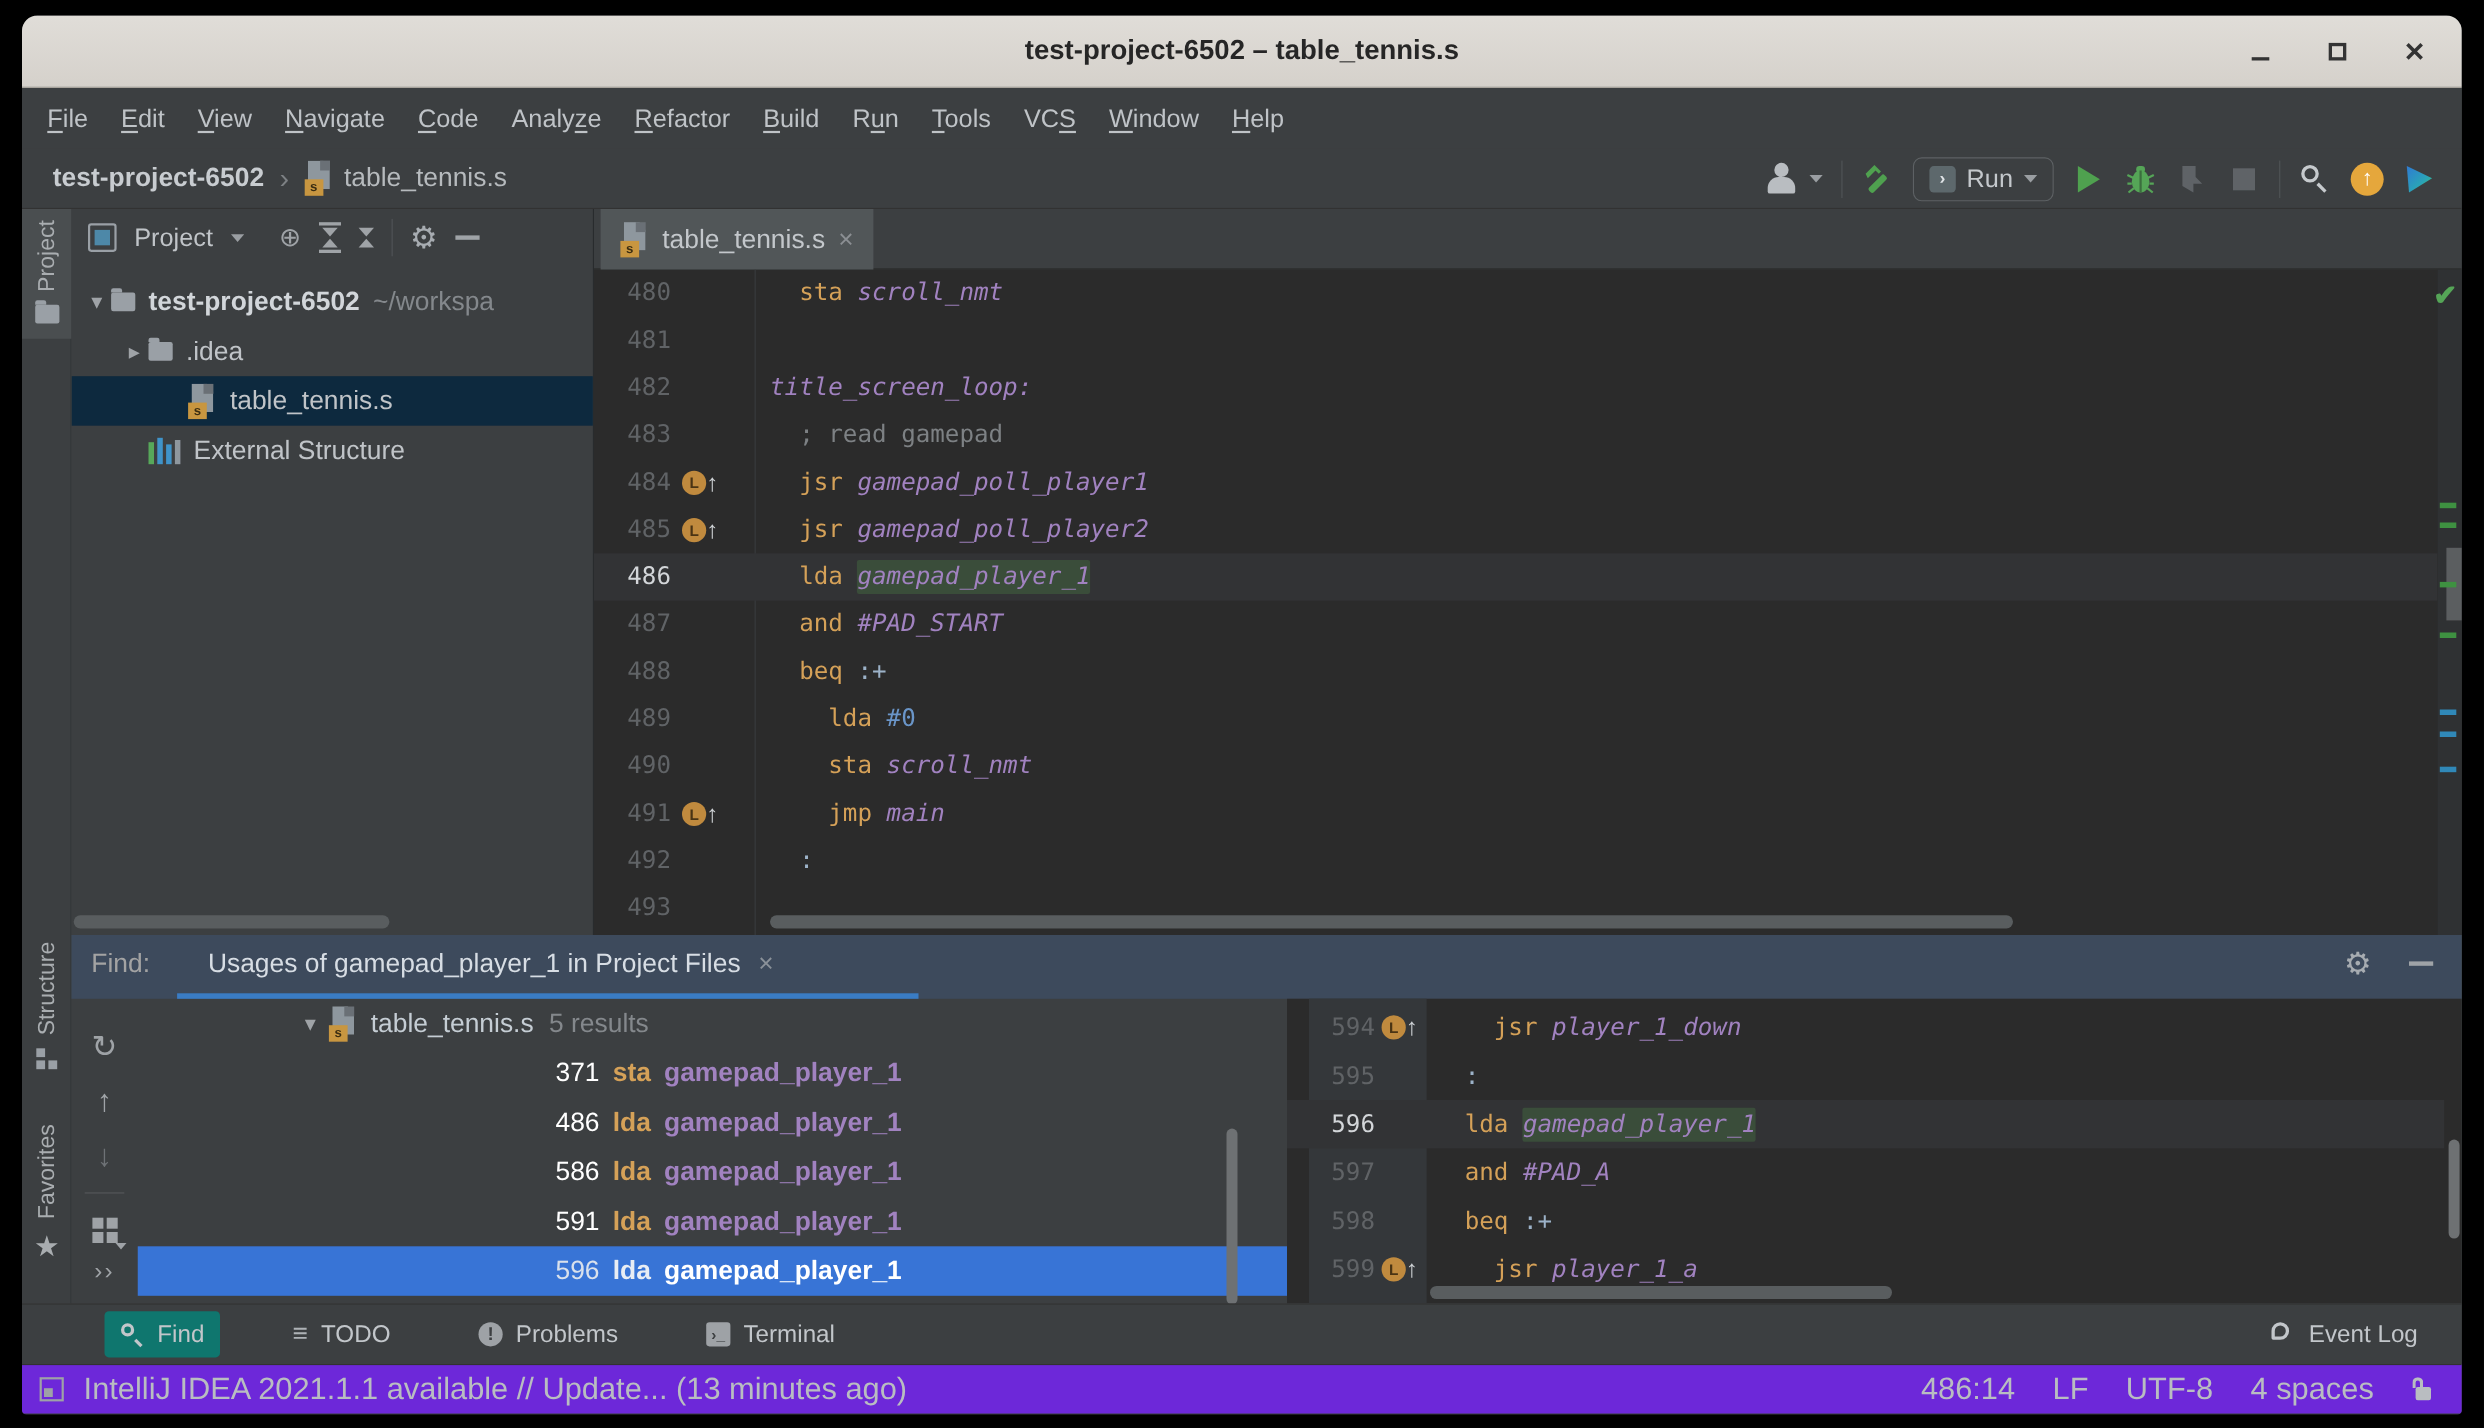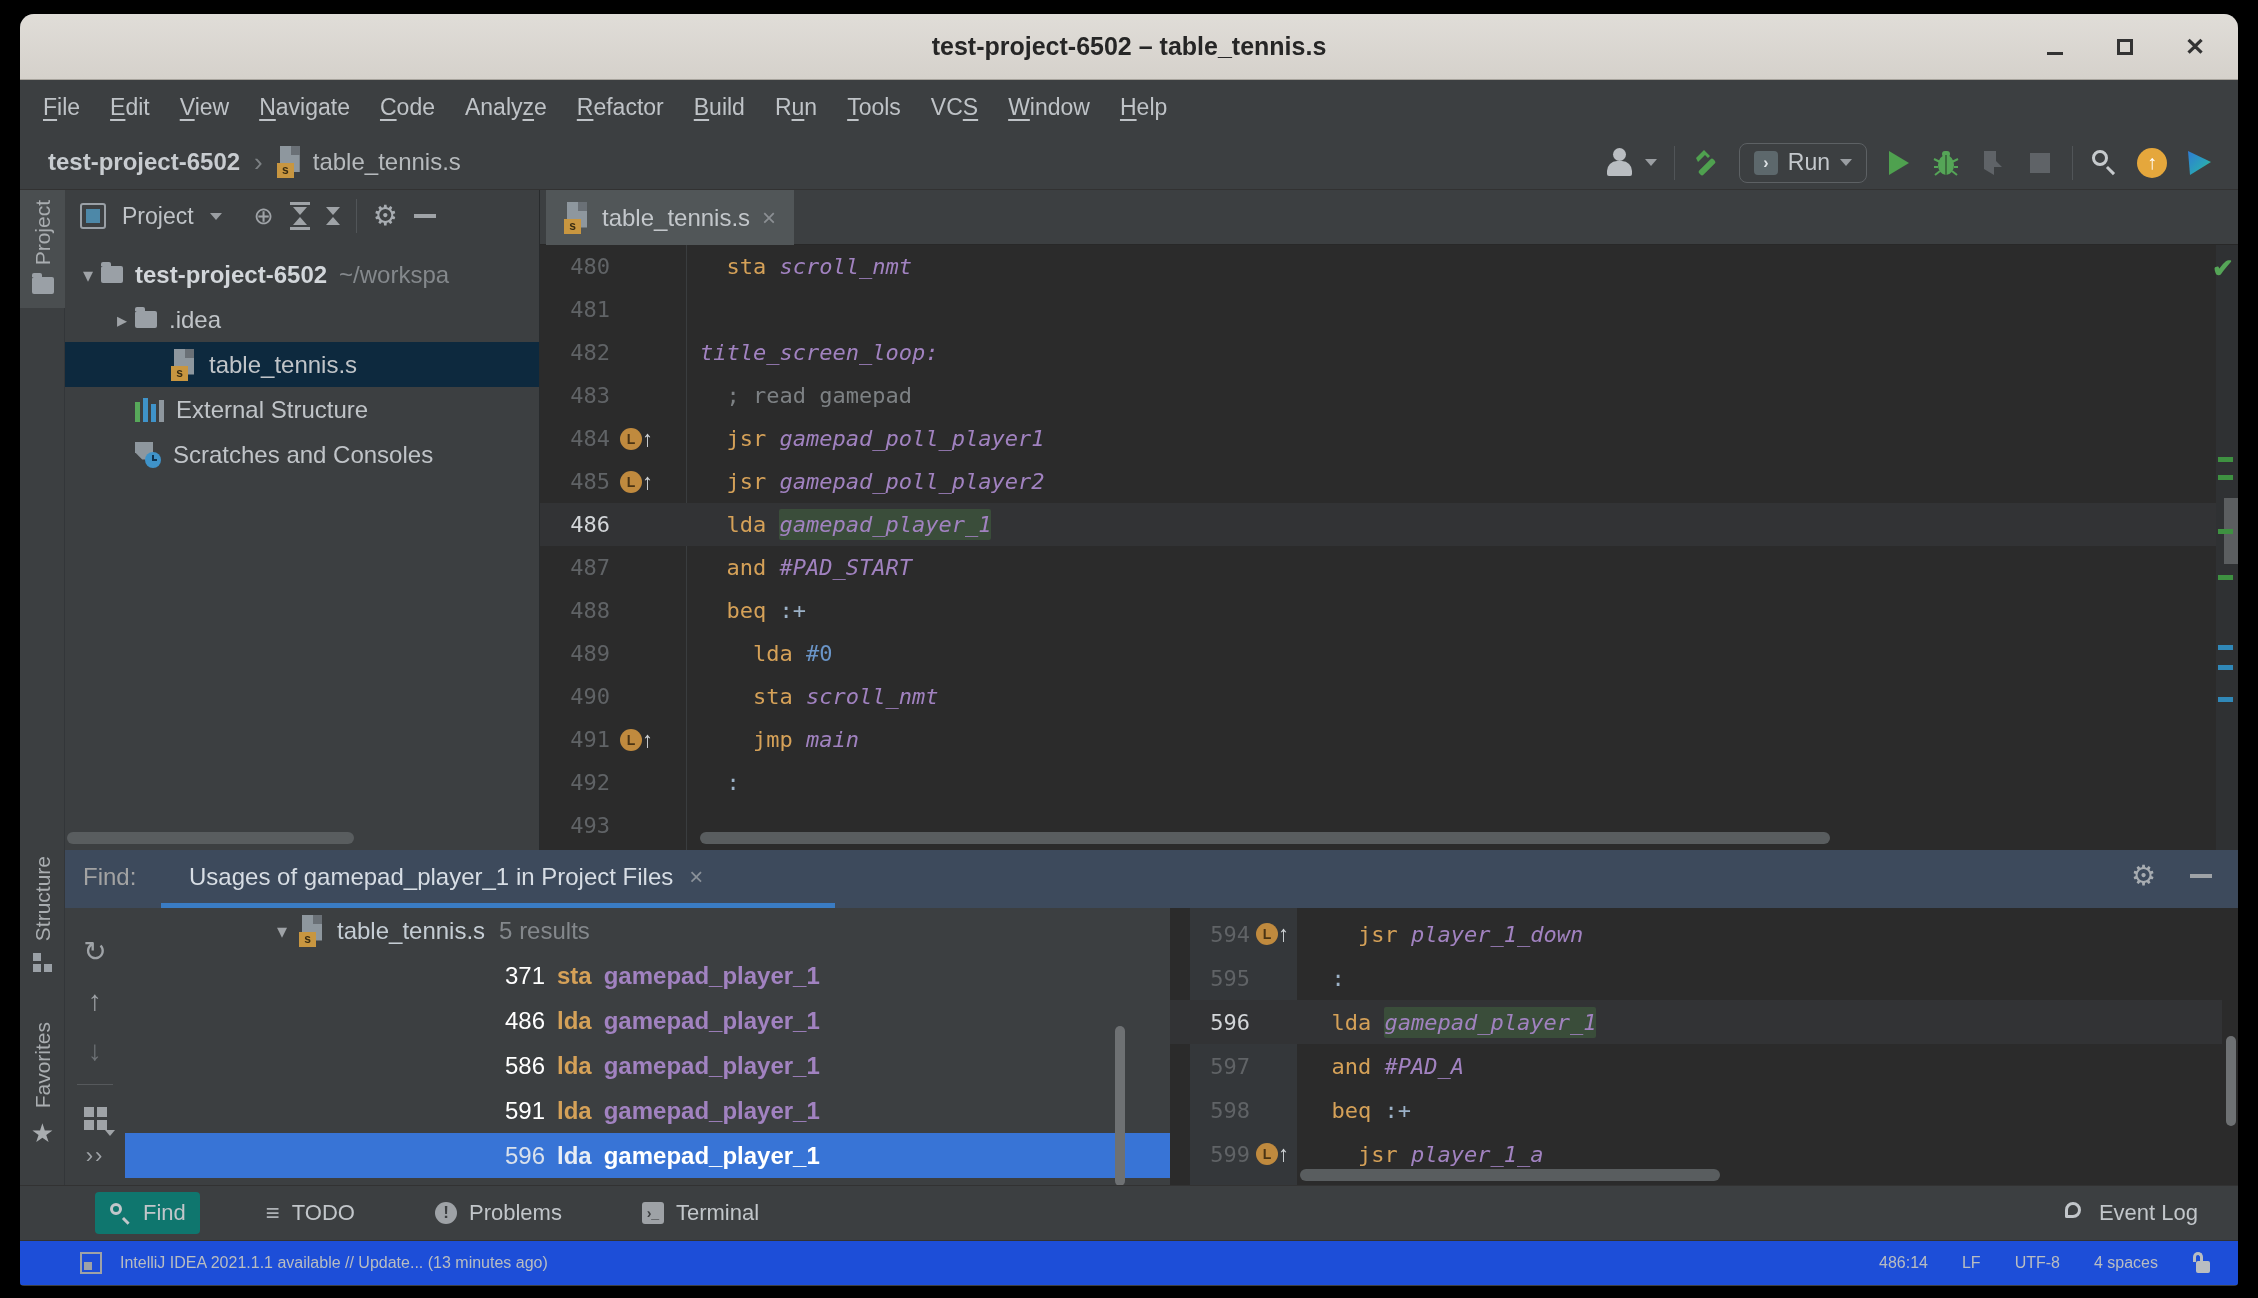--- a/index.html
+++ b/index.html
@@ -162,22 +162,22 @@
   .tw-item.active { background:#0f766e; }
   .mini-search { position:relative; width:22px; height:22px; }
   .mini-search .ring{ position:absolute; left:1px; top:1px; width:12px; height:12px; border:3px solid #c2c6ca; border-radius:50%; }
   .mini-search .handle{ position:absolute; left:15px; top:15px; width:8px; height:3px; background:#c2c6ca; transform:rotate(45deg); transform-origin:0 0; }
   .todo-ic { font-size:24px; color:#aeb2b6; }
   .prob-ic { width:22px; height:22px; border-radius:50%; background:#9ea2a6; color:#3c3f41; font-size:17px; font-weight:bold; display:flex; align-items:center; justify-content:center; }
   .term-ic { width:22px; height:22px; background:#9ea2a6; border-radius:3px; color:#3c3f41; font-size:14px; font-weight:bold; display:flex; align-items:center; justify-content:center; }
   .eventlog { position:absolute; right:40px; display:flex; align-items:center; gap:12px; font-size:22px; color:#c2c6ca; }
   .bell-ic { position:relative; width:22px; height:22px; }
   .bell-ic .ring { position:absolute; left:0; top:0; width:16px; height:16px; border:3px solid #c2c6ca; border-radius:50% 50% 50% 10%; }
-  .statusbar { position:absolute; left:0; right:0; bottom:1px; height:45px; background:#1d4ed8; border-top:1px solid #323232;
-               display:flex; align-items:center; font-size:16px; color:#b9bdc1;padding-left:44px; }
+  .statusbar { position:absolute; left:0; right:0; bottom:1px; height:45px; background:#6d28d9; border-top:1px solid #323232;
+               display:flex; align-items:center; font-size:28px; color:#b9bdc1; }
   .sb-switcher { width:22px; height:22px; border:2px solid #9ea2a6; margin-left:16px; position:relative; }
   .sb-switcher i { position:absolute; left:2px; bottom:2px; width:8px; height:8px; background:#9ea2a6; }
   .sb-msg { margin-left:18px; }
   .sb-right { position:absolute; right:26px; display:flex; align-items:center; gap:34px; }
   .lock-ic { position:relative; width:20px; height:22px; }
   .lock-ic .shackle { position:absolute; left:1px; top:0; width:10px; height:10px; border:3px solid #b9bdc1; border-bottom:none; border-radius:6px 6px 0 0; }
   .lock-ic .bodyy { position:absolute; left:4px; top:9px; width:14px; height:12px; background:#b9bdc1; border-radius:2px; }
 </style>
 </head>
 <body>
@@ -354,28 +354,20 @@
         </div>
         <div class="tree-row" style="padding-left: 44px;">
           <span class="tree-chevron"></span>
           <span class="lib-ic">
             <i style="background: rgb(87, 168, 90); height: 20px;"></i>
             <i style="background: rgb(63, 147, 201); height: 24px;"></i>
             <i style="background: rgb(63, 147, 201); height: 18px;"></i>
             <i style="background: rgb(142, 151, 158); height: 22px;"></i>
           </span>
           <span style="margin-left: 12px;">External Structure</span>
-        </div>
-        <div class="tree-row" style="padding-left: 44px;">
-          <span class="tree-chevron"></span>
-          <span class="scratch-ic">
-            <span class="sq"></span>
-            <span class="clk"></span>
-          </span>
-          <span style="margin-left: 12px;">Scratches and Consoles</span>
         </div>
       </div>
     <div class="hscroll" style="left:2px; bottom:6px; width:287px;"></div>
   </div>
 
   <div class="editor">
     <div class="tabbar">
       <div class="tab">
         <span class="asm-icon">
             <span class="doc"></span>

